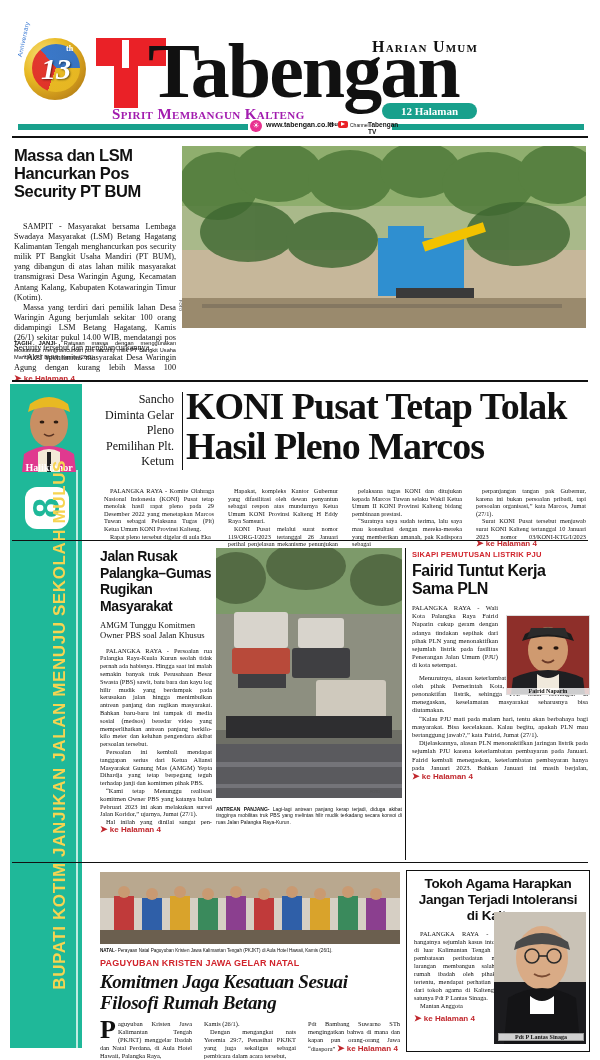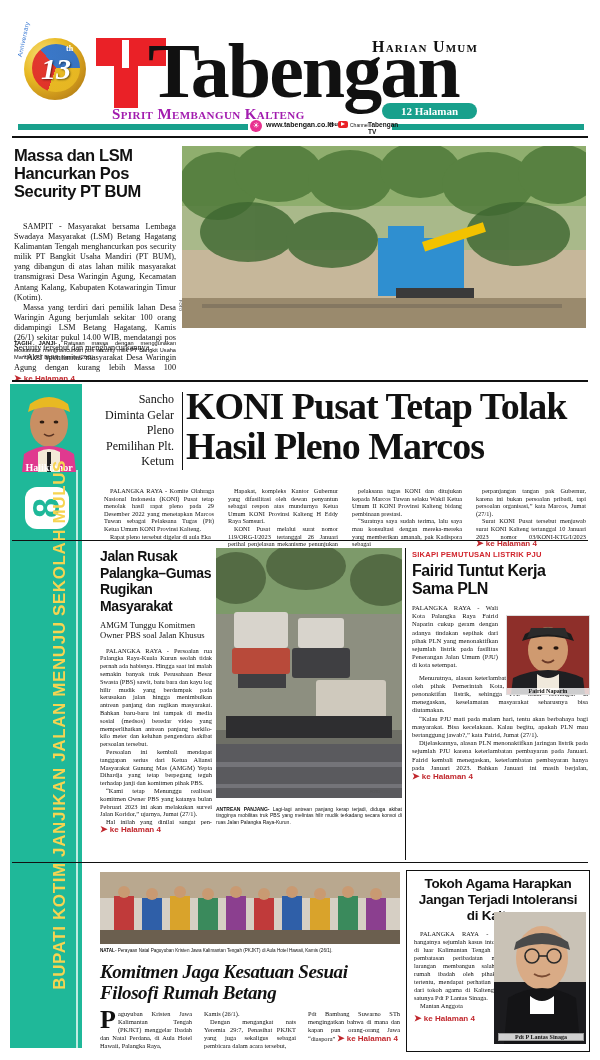--- a/index.html
+++ b/index.html
@@ -416,20 +416,21 @@
       <rect x="266" y="26" width="20" height="32" fill="#8b3f8f"></rect>
         <circle cx="276" cy="22" r="6" fill="#c99a72"></circle>
     </g>
   </svg>
 </div>
 <div id="a5cap" class="abs">
   <b>NATAL-</b><span> Perayaan Natal Paguyuban Kristen Jawa Kalimantan Tengah (PKJKT) di Aula Hotel Hawaii, Kamis (26/1).</span>
 </div>
 
 <div id="a5" class="abs">
+  <div class="kicker">PAGUYUBAN KRISTEN JAWA GELAR NATAL</div>
   <h1>Komitmen Jaga Kesatuan Sesuai Filosofi Rumah Betang</h1>
   <div id="a5cols">
     <div class="col">
       <span class="dropcap">P</span>
       <p style="text-indent:0">aguyuban Kristen Jawa Kalimantan Tengah (PKJKT) menggelar Ibadah dan Natal Perdana, di Aula Hotel Hawaii, Palangka Raya,</p>
     </div>
     <div class="col">
       <p style="text-indent:0">Kamis (26/1).</p>
       <p>Dengan mengangkat nats Yeremia 29:7, Penasihat PKJKT yang juga sekaligus sebagai pembicara dalam acara tersebut,</p>
     </div>

